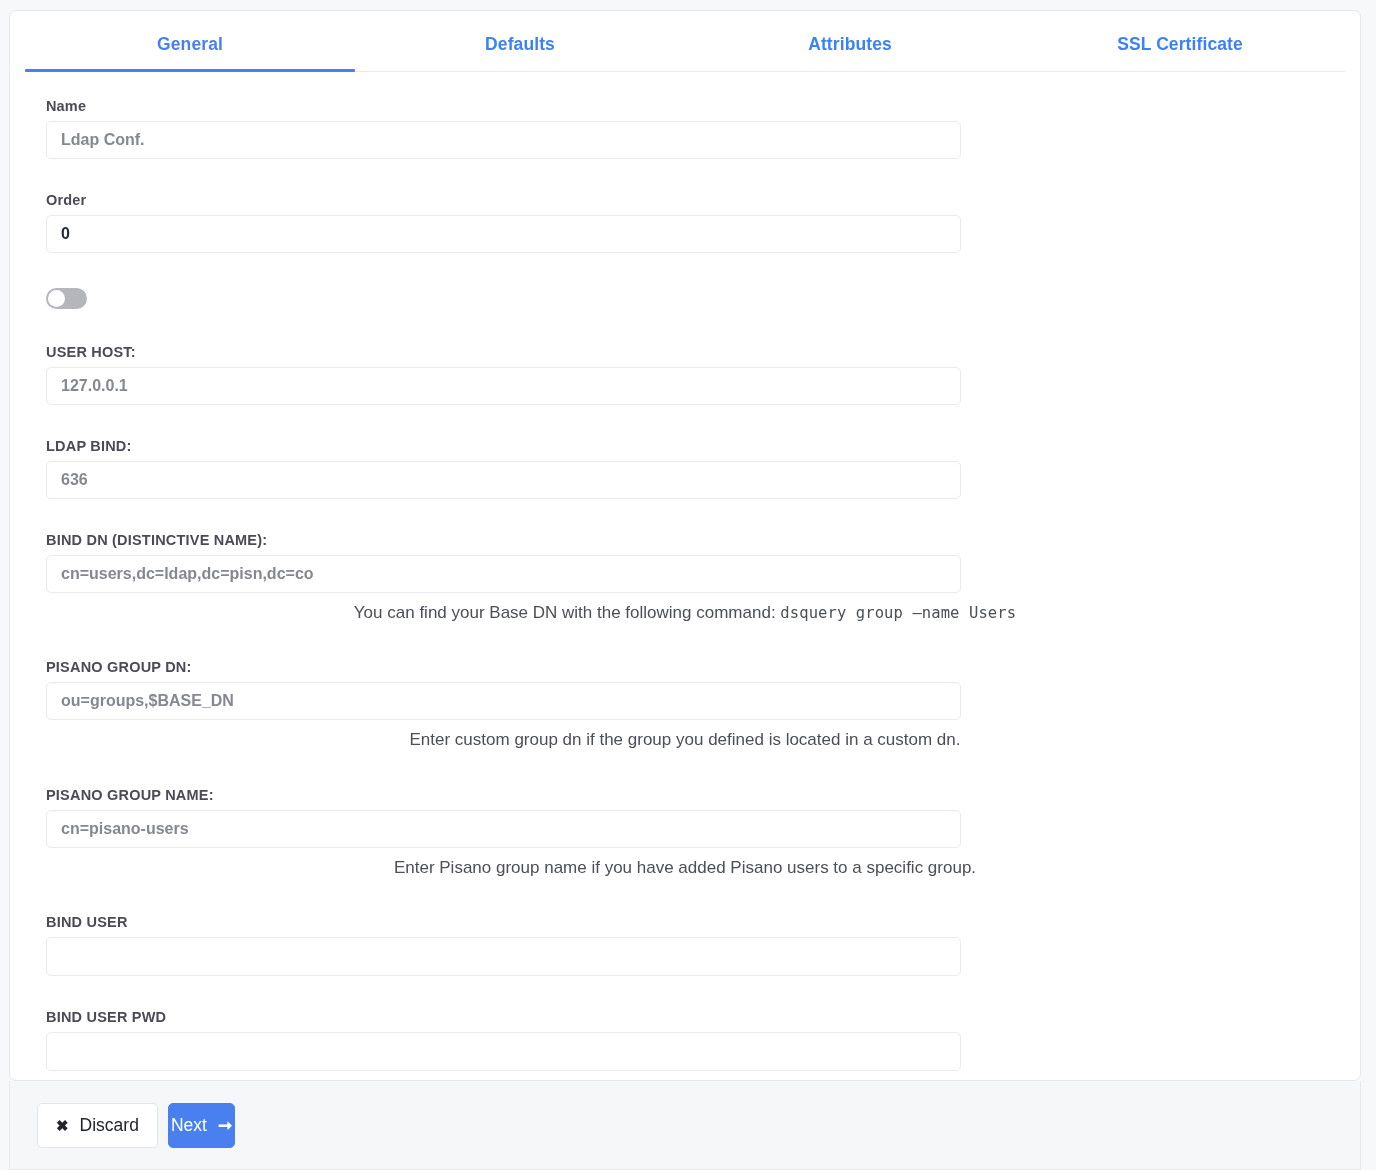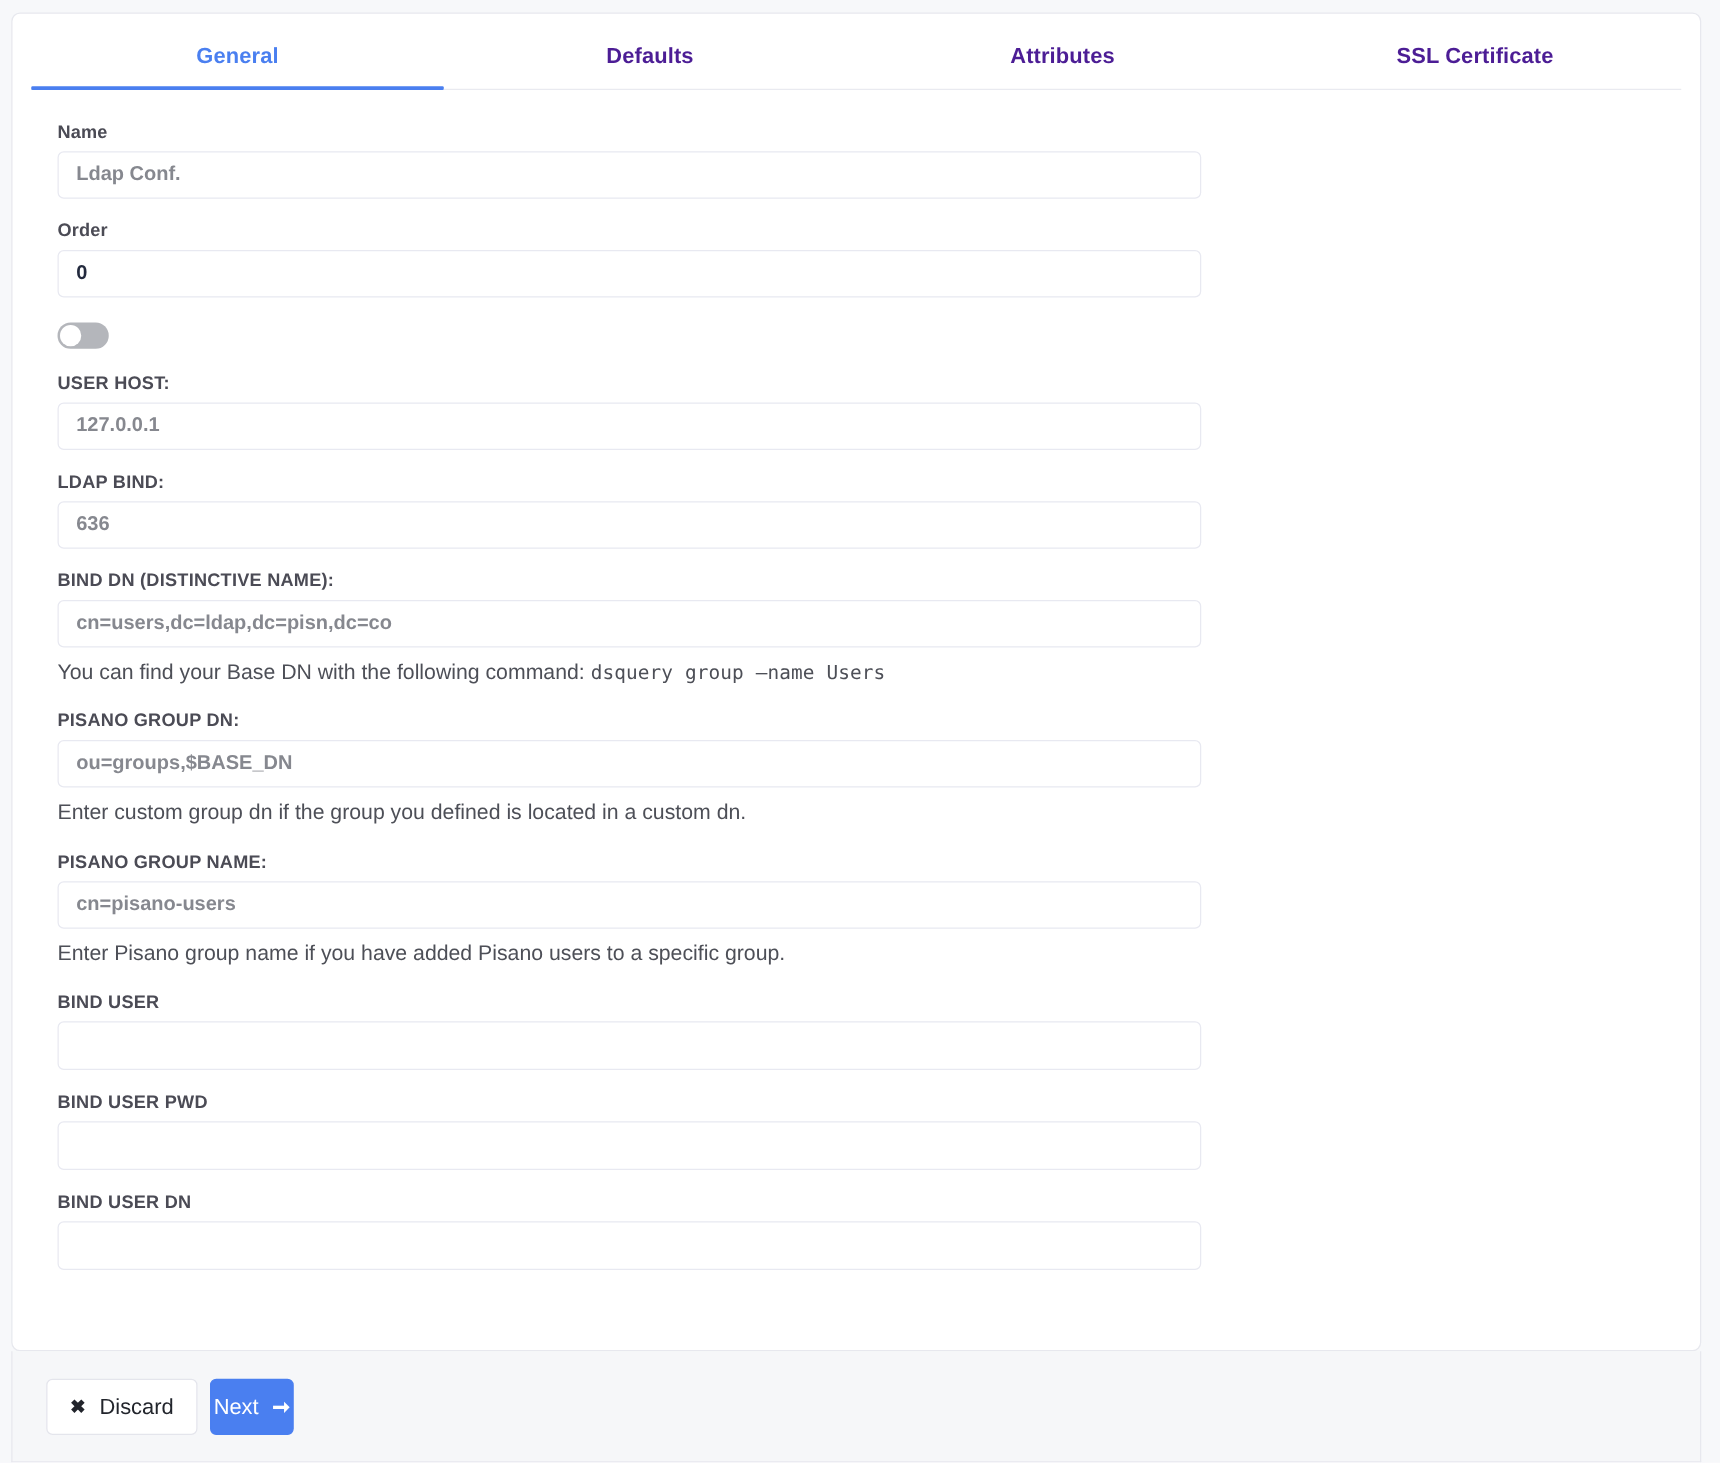--- a/index.html
+++ b/index.html
@@ -39,21 +39,21 @@
     margin: 0 auto;
     padding-top: 11px;
     border-bottom: 1px solid #e9eaf0;
     position: relative;
   }
   .tab {
     flex: 1 1 0;
     text-align: center;
     font-size: 17.5px;
     font-weight: 700;
-    color: #4c1d95;
+    color: #3b82f6;
     padding: 12px 0 16px 0;
     cursor: pointer;
     letter-spacing: .1px;
     position: relative;
     background: transparent;
     border: none;
     font-family: "Liberation Sans", sans-serif;
   }
   .tab.active { color: #4a7ff0; }
   .tab.active::after {
@@ -62,21 +62,21 @@
     left: 0; right: 0; bottom: -1px;
     height: 3px;
     background: #4a7ff0;
     border-radius: 1px;
   }
 
   
   .form {
     padding: 26px 36px 20px 36px;
   }
-  .field { margin-bottom: 1px; }
+  .field { margin-bottom: 16px; }
 
   .flabel {
     font-size: 14.5px;
     font-weight: 700;
     color: #4b4b55;
     letter-spacing: .15px;
     margin: 0 0 7px 0;
     display: block;
   }
   .flabel.caps { letter-spacing: .2px; }
@@ -101,20 +101,21 @@
 
   .gap-sm { height: 17px; }
   .gap-md { height: 19px; }
   .gap-lg { height: 20px; }
 
   .helptext {
     font-size: 17px;
     color: #4d4f57;
     margin: 9px 0 0 0;
     line-height: 1.25;
+    text-align: center;
   }
   .mono {
     font-family: "DejaVu Sans Mono", monospace;
     font-size: 15.5px;
     letter-spacing: .1px;
   }
 
   
   .toggle {
     width: 41px;

